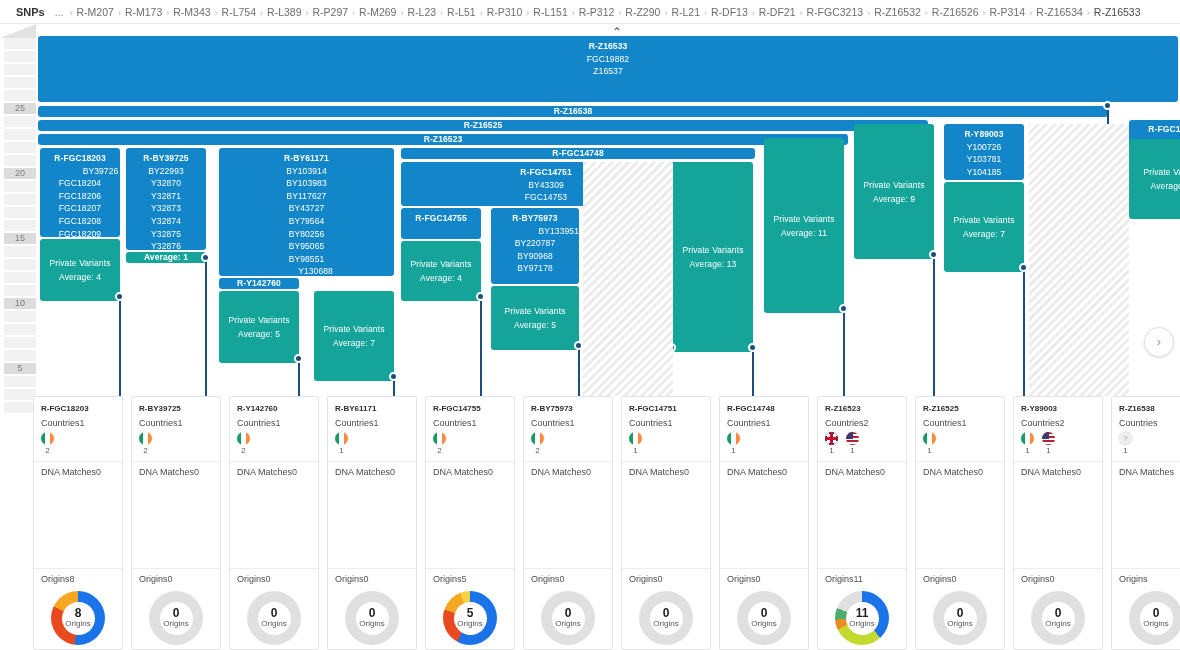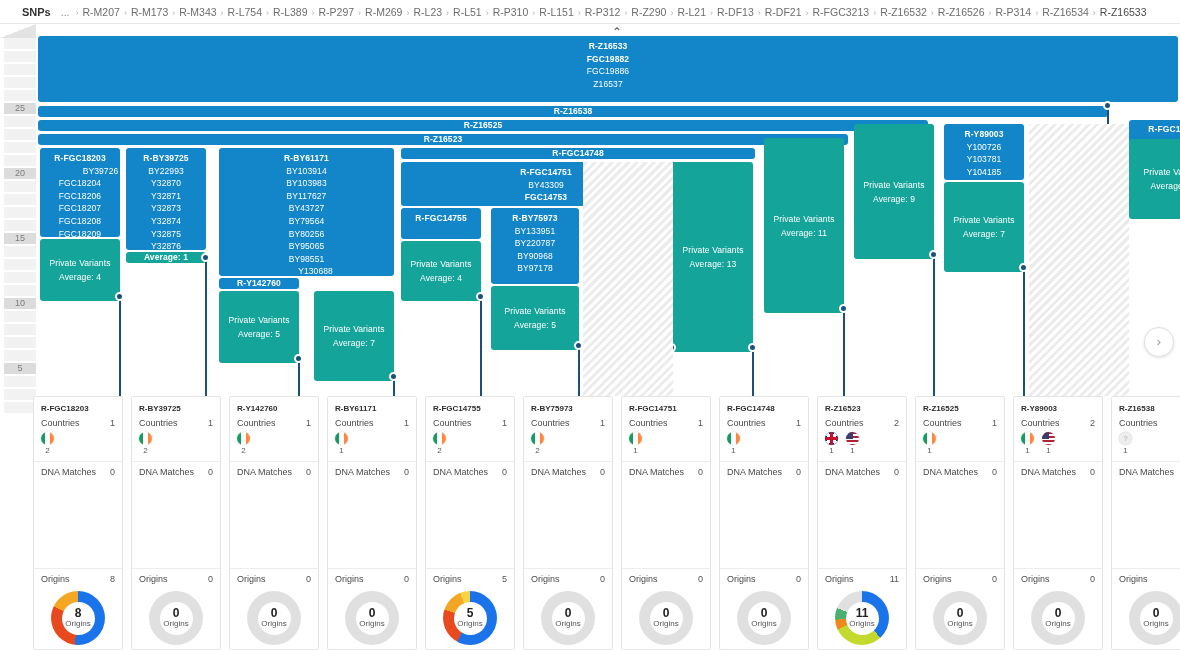--- a/index.html
+++ b/index.html
@@ -5,21 +5,21 @@
   * { box-sizing: border-box; margin:0; padding:0; }
   html,body { width:1180px; height:650px; overflow:hidden; background:#fff;
     font-family:"Liberation Sans", sans-serif; }
 
   
   #breadcrumb-bar {
     position:absolute; left:0; top:0; width:1180px; height:24px;
     display:flex; align-items:center; background:#fff; font-size:10.5px;
     border-bottom:1px solid #e8e8e8; white-space:nowrap; overflow:hidden;
   }
-  #breadcrumb-bar .bc-title { font-weight:bold; color:#333; padding:0 10px 0 22px; font-size:11px;}
+  #breadcrumb-bar .bc-title { font-weight:bold; color:#333; padding:0 10px 0 16px; font-size:11px;}
   #breadcrumb-bar .bc-ell { color:#8a8a8a; padding-right:2px;}
   #breadcrumb-bar .bc-sep { color:#b0b0b0; padding:0 4px; font-size:9px;}
   #breadcrumb-bar .bc-item { color:#6d6d6d; }
   #breadcrumb-bar .bc-item:last-of-type { color:#4a4a4a; }
 
   
   #ruler { position:absolute; left:0; top:24px; width:36px; height:372px; background:#fff; }
   #ruler .rcorner { position:absolute; left:0; top:0; width:36px; height:14px;
      background:linear-gradient(to bottom right,#fff 50%,#e3e3e3 50%); }
   #ruler .rrow { position:absolute; left:4px; width:32px; height:11px;
@@ -53,21 +53,21 @@
      font-size:13px; line-height:28px; text-align:center; cursor:pointer;
      box-shadow:0 1px 3px rgba(0,0,0,.12); }
 
   
   #cards { position:absolute; left:33px; top:396px; width:1147px; height:254px;
      display:flex; gap:8px; }
   .card { width:90px; flex:0 0 90px; background:#fff; border:1px solid #e4e4e4;
      border-radius:2px; display:flex; flex-direction:column; }
   .card .chead { font-size:8px; font-weight:bold; color:#2d2d2d; padding:7px 7px 0 7px;}
   .sec { padding:5px 7px 6px 7px; border-bottom:1px solid #ededed; }
-  .srow { display:flex; justify-content:space-between; font-size:9px; color:#4a4a4a;
+  .srow { display:flex; justify-content:flex-start; font-size:9px; color:#4a4a4a;
      padding-bottom:4px;}
   .srow .v { color:#555; }
   .flags { display:flex; gap:8px; }
   .flagwrap { text-align:center; }
   .flag { width:13px; height:13px; border-radius:50%; overflow:hidden; display:block;
      box-shadow:0 0 0 .5px rgba(0,0,0,.12); }
   .flag-ie { background:linear-gradient(to right,#169b62 0 33%,#fff 33% 66%,#ff883e 66% 100%); }
   .flag-gb { background:#012169; position:relative; }
   .flag-gb::before{content:"";position:absolute;inset:0;
      background:
@@ -132,22 +132,21 @@
     <div class="rrow" style="top: 352px;"></div>
     <div class="rrow" style="top: 365px;"></div>
     <div class="rrow" style="top: 378px;"></div>
   </div>
 
 <div id="tree">
   <div id="collapse-chevron">⌃</div>
   <div id="blocks">
       <div class="blk blue" style="left: 2px; top: 12px; width: 1140px; height: 66px; padding-top: 4px;">
         <span class="ln" style="font-weight: bold;">R-Z16533</span>
-        <span class="ln" style="font-weight: bold;">FGC19882</span>
-        <span class="ln" style="font-weight: normal;">FGC19886</span>
+        <span class="ln" style="font-weight: normal;">FGC19882</span>
         <span class="ln" style="font-weight: normal;">Z16537</span>
       </div>
       <div class="blk blue bar" style="left: 2px; top: 82px; width: 1070px; height: 11px; display: flex; align-items: center; justify-content: center;">
         <span class="ln">R-Z16538</span>
       </div>
       <div class="blk blue bar" style="left: 2px; top: 96px; width: 890px; height: 11px; display: flex; align-items: center; justify-content: center;">
         <span class="ln">R-Z16525</span>
       </div>
       <div class="blk blue bar" style="left: 2px; top: 110px; width: 810px; height: 11px; display: flex; align-items: center; justify-content: center;">
         <span class="ln">R-Z16523</span>
@@ -200,33 +199,33 @@
       <div class="blk teal" style="left: 278px; top: 267px; width: 80px; height: 90px; display: flex; flex-direction: column; align-items: center; justify-content: center;">
         <span class="pv">Private Variants</span>
         <span class="pv">Average: 7</span>
       </div>
       <div class="blk blue bar" style="left: 365px; top: 124px; width: 354px; height: 11px; display: flex; align-items: center; justify-content: center;">
         <span class="ln">R-FGC14748</span>
       </div>
       <div class="blk blue" style="left: 365px; top: 138px; width: 290px; height: 44px; padding-top: 4px;">
         <span class="ln" style="font-weight: bold;">R-FGC14751</span>
         <span class="ln" style="font-weight: normal;">BY43309</span>
-        <span class="ln" style="font-weight: bold; text-align: center;">FGC14753</span>
+        <span class="ln" style="font-weight: normal; text-align: center;">FGC14753</span>
       </div>
       <div class="blk blue" style="left: 365px; top: 184px; width: 80px; height: 31px; padding-top: 4px;">
         <span class="ln" style="font-weight: bold;">R-FGC14755</span>
         <span class="ln" style="font-weight: bold; margin-top: 27px;">FGC14756</span>
       </div>
       <div class="blk teal" style="left: 365px; top: 217px; width: 80px; height: 60px; display: flex; flex-direction: column; align-items: center; justify-content: center;">
         <span class="pv">Private Variants</span>
         <span class="pv">Average: 4</span>
       </div>
       <div class="blk blue" style="left: 455px; top: 184px; width: 88px; height: 76px; padding-top: 4px;">
         <span class="ln" style="font-weight: bold;">R-BY75973</span>
-        <span class="ln" style="font-weight: normal;">BY133951</span>
+        <span class="ln" style="font-weight: normal; text-align: right;">BY133951</span>
         <span class="ln" style="font-weight: normal;">BY220787</span>
         <span class="ln" style="font-weight: normal;">BY90968</span>
         <span class="ln" style="font-weight: normal;">BY97178</span>
       </div>
       <div class="blk teal" style="left: 455px; top: 262px; width: 88px; height: 64px; display: flex; flex-direction: column; align-items: center; justify-content: center;">
         <span class="pv">Private Variants</span>
         <span class="pv">Average: 5</span>
       </div>
       <div class="blk teal" style="left: 637px; top: 138px; width: 80px; height: 190px; display: flex; flex-direction: column; align-items: center; justify-content: center;">
         <span class="pv">Private Variants</span>

